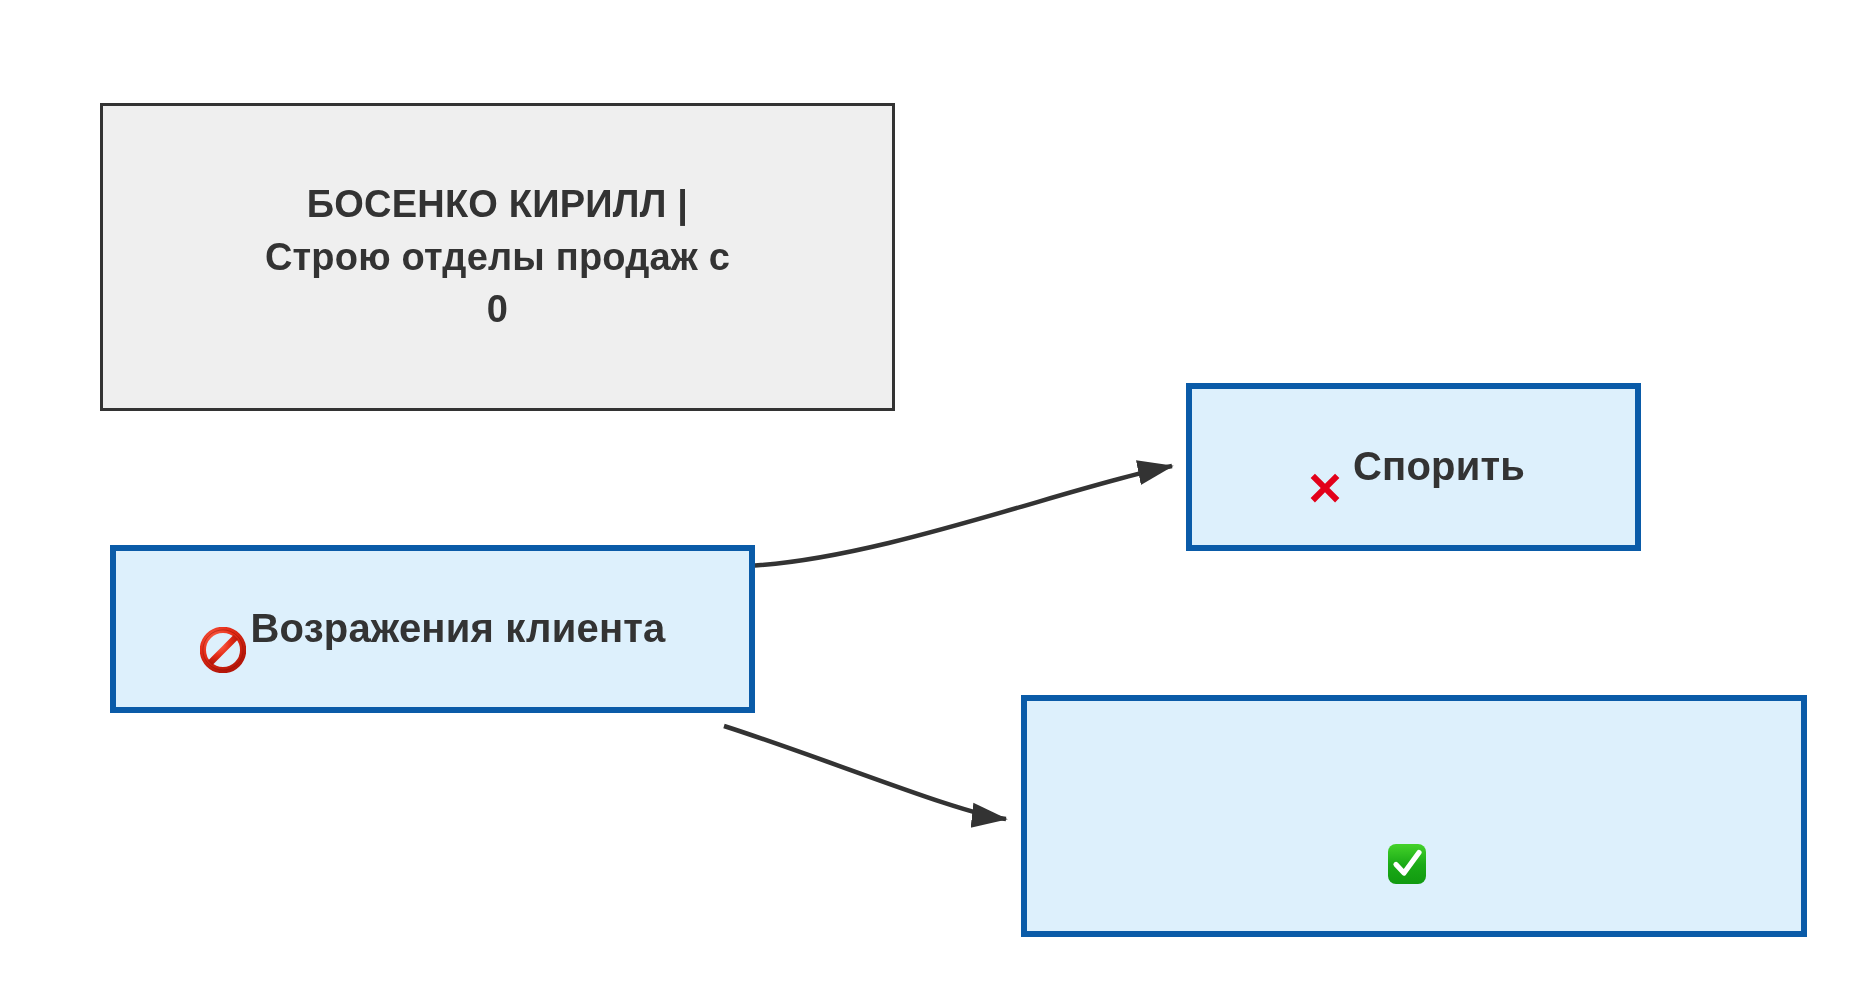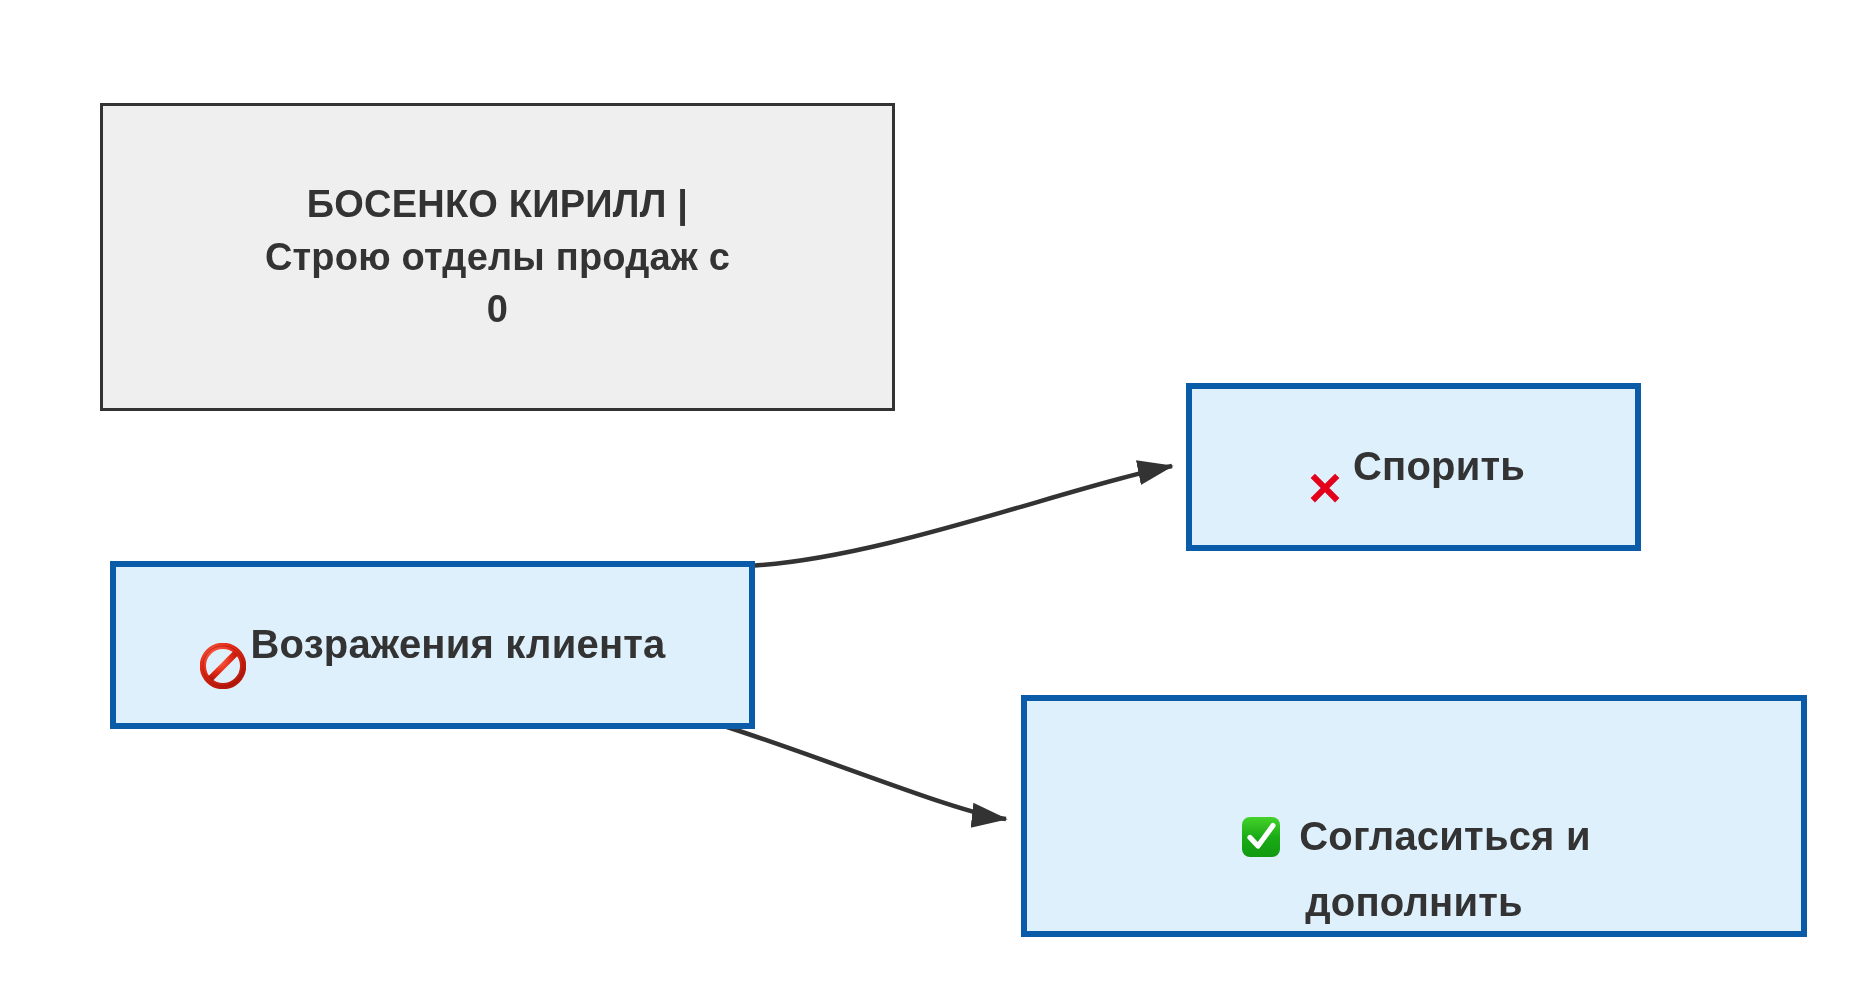--- a/index.html
+++ b/index.html
@@ -84,21 +84,21 @@
     <path id="edge-1" d="M 746 566 C 880 560 1070 486 1172 466" fill="none" stroke="#333333" stroke-width="4.5" marker-end="url(#arrowhead)"></path>
     <path id="edge-2" d="M 724 726 C 830 760 960 814 1006 819" fill="none" stroke="#333333" stroke-width="4.5" marker-end="url(#arrowhead)"></path>
   </svg>
 
   <div class="node node-title" id="node-title" style="left:100px; top:103px; width:795px; height:308px;">
     <div class="node-label label-title">БОСЕНКО КИРИЛЛ |
 Строю отделы продаж с
 0</div>
   </div>
 
-  <div class="node node-process" id="node-objections" style="left:110px; top:561px; width:645px; height:168px;">
+  <div class="node node-process" id="node-objections" style="left:110px; top:545px; width:645px; height:168px;">
     <div class="node-label label-inline">
       <span class="emoji-ico">
         <svg width="46" height="46" viewBox="0 0 48 48" xmlns="http://www.w3.org/2000/svg">
           <defs>
             <radialGradient id="gProh" cx="35%" cy="28%" r="78%">
               <stop offset="0%" stop-color="#ff6b53"></stop>
               <stop offset="55%" stop-color="#e62d18"></stop>
               <stop offset="100%" stop-color="#b5170a"></stop>
             </radialGradient>
           </defs>
@@ -129,18 +129,17 @@
           <defs>
             <linearGradient id="gChk" x1="0" y1="0" x2="0" y2="1">
               <stop offset="0%" stop-color="#44d22a"></stop>
               <stop offset="52%" stop-color="#1aaa16"></stop>
               <stop offset="100%" stop-color="#119a10"></stop>
             </linearGradient>
           </defs>
           <rect x="5" y="4" width="38" height="40" rx="8" ry="8" fill="url(#gChk)"></rect>
           <path d="M 13 24.5 L 21 33 L 36 12.5" fill="none" stroke="#ffffff" stroke-width="5.2" stroke-linecap="round" stroke-linejoin="round"></path>
         </svg>
-      </span><span>Согласиться и
-дополнить</span>
+      </span>
     </div>
   </div>
 
 </div>
 
 </body></html>

